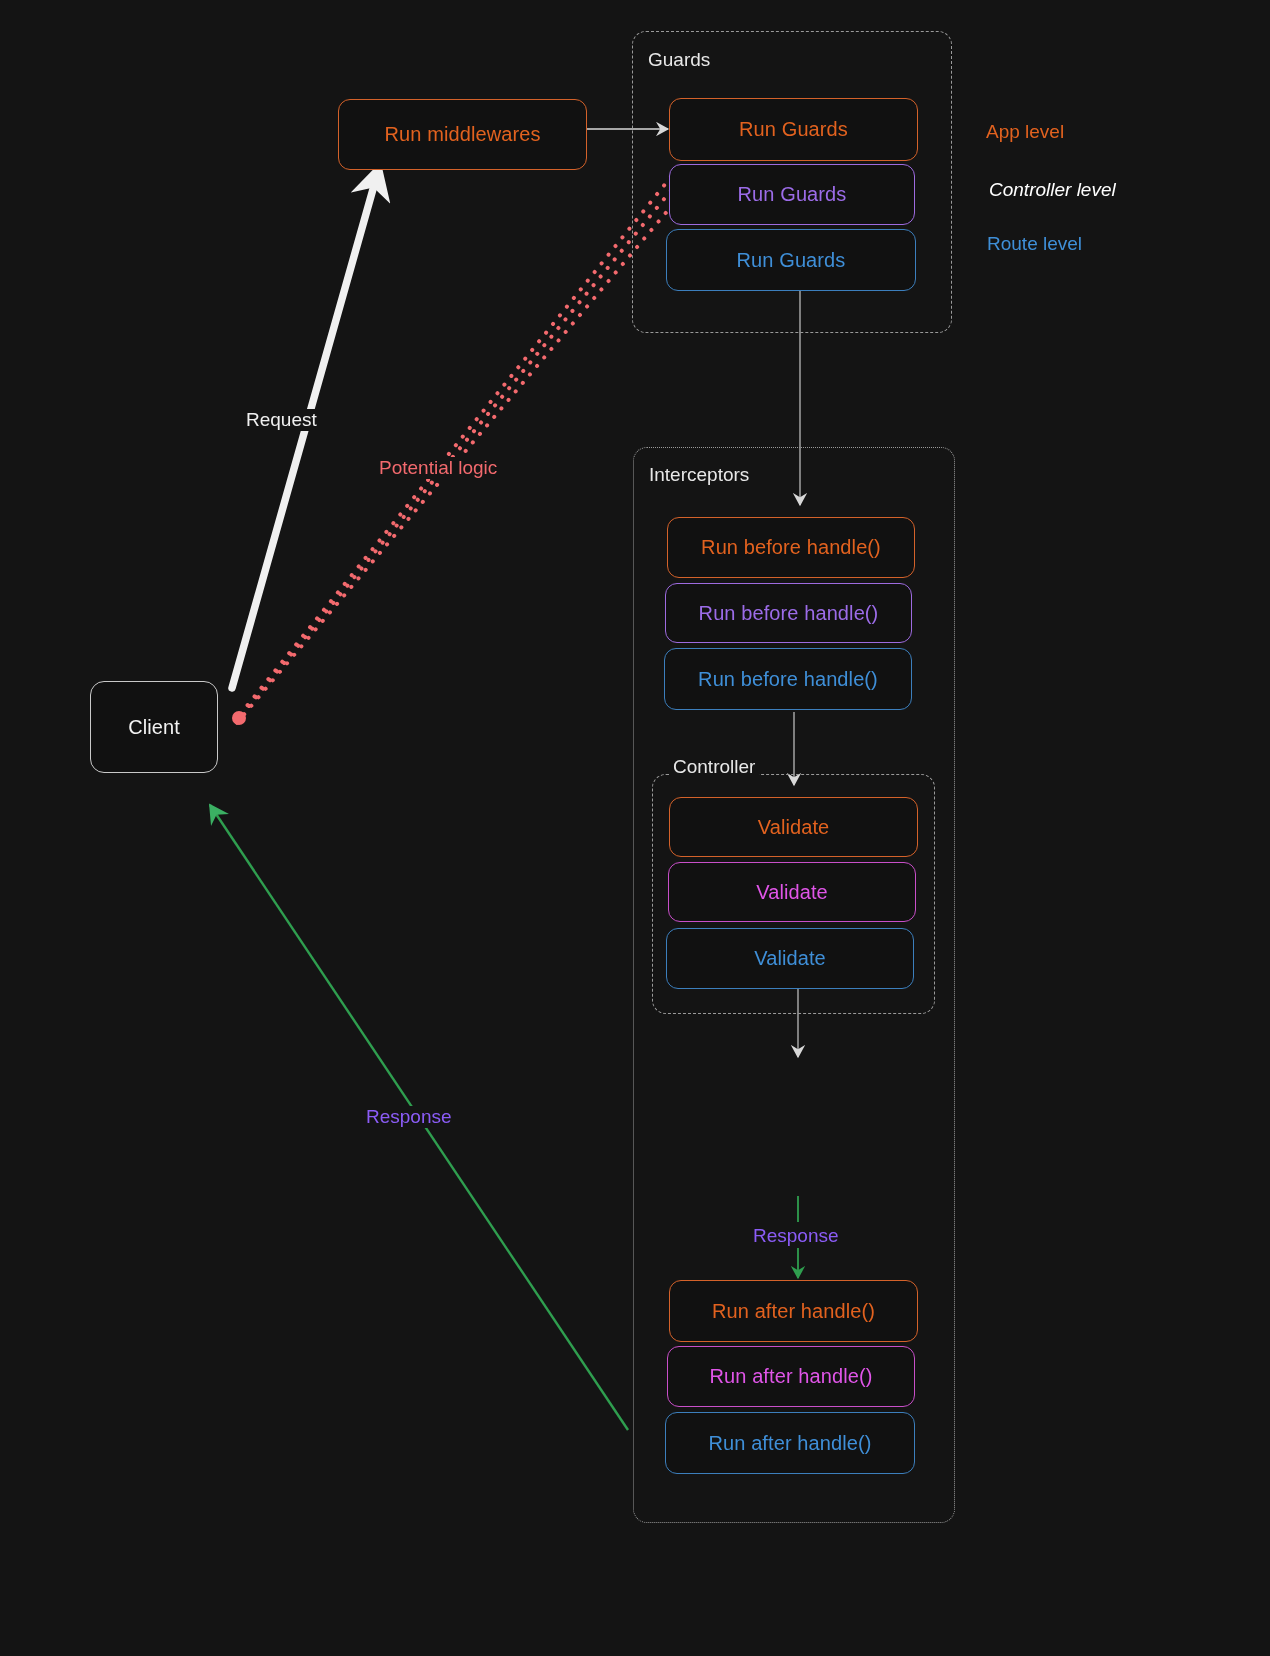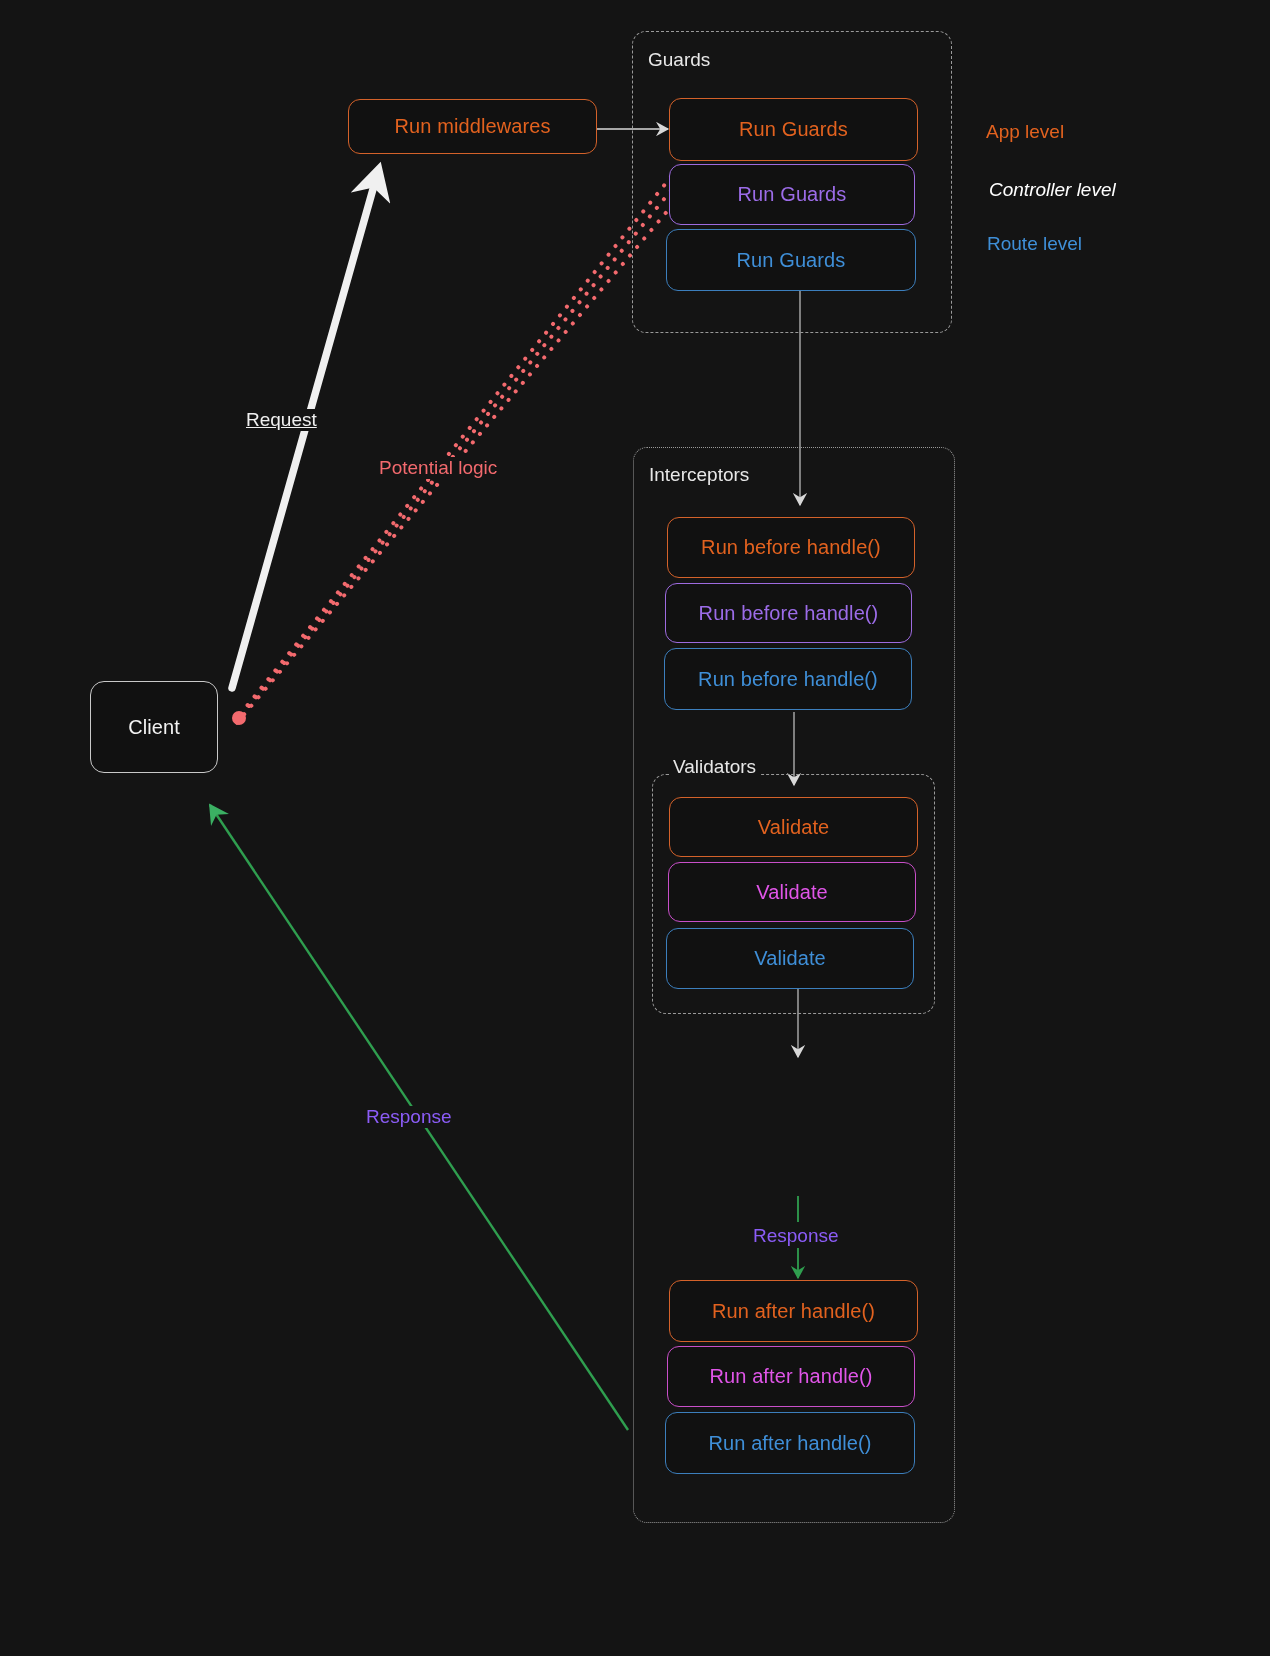--- a/index.html
+++ b/index.html
@@ -83,21 +83,21 @@
   .legend.purple { color: #ffffff; font-style: italic; }
   .legend.blue   { color: #3f8fd8; }
   .edge-label {
     position: absolute;
     font-size: 19px;
     white-space: nowrap;
     z-index: 4;
     background: #141414;
     padding: 0 3px;
   }
-  .edge-label.white { color: #f0f0f0; text-decoration: underline; }
+  .edge-label.white { color: #f0f0f0; }
   .edge-label.red   { color: #f36a6e; }
   .edge-label.green-lite { color: #8b5cf6; }
 </style>
 </head>
 <body>
 
 <div id="stage">
 
   <svg id="svg-layer" viewBox="0 0 1270 1656" xmlns="http://www.w3.org/2000/svg">
     <defs>
@@ -162,21 +162,21 @@
     <span>Run Guards</span>
   </div>
   <div class="node blue" style="left:634px; top:229px; width:250px; height:62px;">
     <span>Run Guards</span>
   </div>
 
   <div class="legend orange" style="left:954px; top:121px;">App level</div>
   <div class="legend purple" style="left:957px; top:179px;">Controller level</div>
   <div class="legend blue" style="left:955px; top:233px;">Route level</div>
 
-  <div class="node orange" style="left:316px; top:99px; width:249px; height:55px;">
+  <div class="node orange" style="left:306px; top:99px; width:249px; height:71px;">
     <span>Run middlewares</span>
   </div>
 
   <div class="node client" style="left:58px; top:681px; width:128px; height:92px; font-size:20px;">
     <span>Client</span>
   </div>
 
   <div class="edge-label white" style="left:211px; top:409px;">Request</div>
   <div class="edge-label red" style="left:344px; top:457px;">Potential logic</div>
   <div class="edge-label green-lite" style="left:331px; top:1106px;">Response</div>
@@ -189,21 +189,21 @@
     <span>Run before handle()</span>
   </div>
   <div class="node purple" style="left:633px; top:583px; width:247px; height:60px;">
     <span>Run before handle()</span>
   </div>
   <div class="node blue" style="left:632px; top:648px; width:248px; height:62px;">
     <span>Run before handle()</span>
   </div>
 
   <div class="group dashed" style="left:620px; top:774px; width:283px; height:240px;"></div>
-  <div class="group-label" style="left:637px; top:756px; background:#141414; padding:0 4px;">Validators</div>
+  <div class="group-label" style="left:637px; top:756px; background:#141414; padding:0 4px;">Controller</div>
 
   <div class="node orange" style="left:637px; top:797px; width:249px; height:60px;">
     <span>Validate</span>
   </div>
   <div class="node magenta" style="left:636px; top:862px; width:248px; height:60px;">
     <span>Validate</span>
   </div>
   <div class="node blue" style="left:634px; top:928px; width:248px; height:61px;">
     <span>Validate</span>
   </div>

